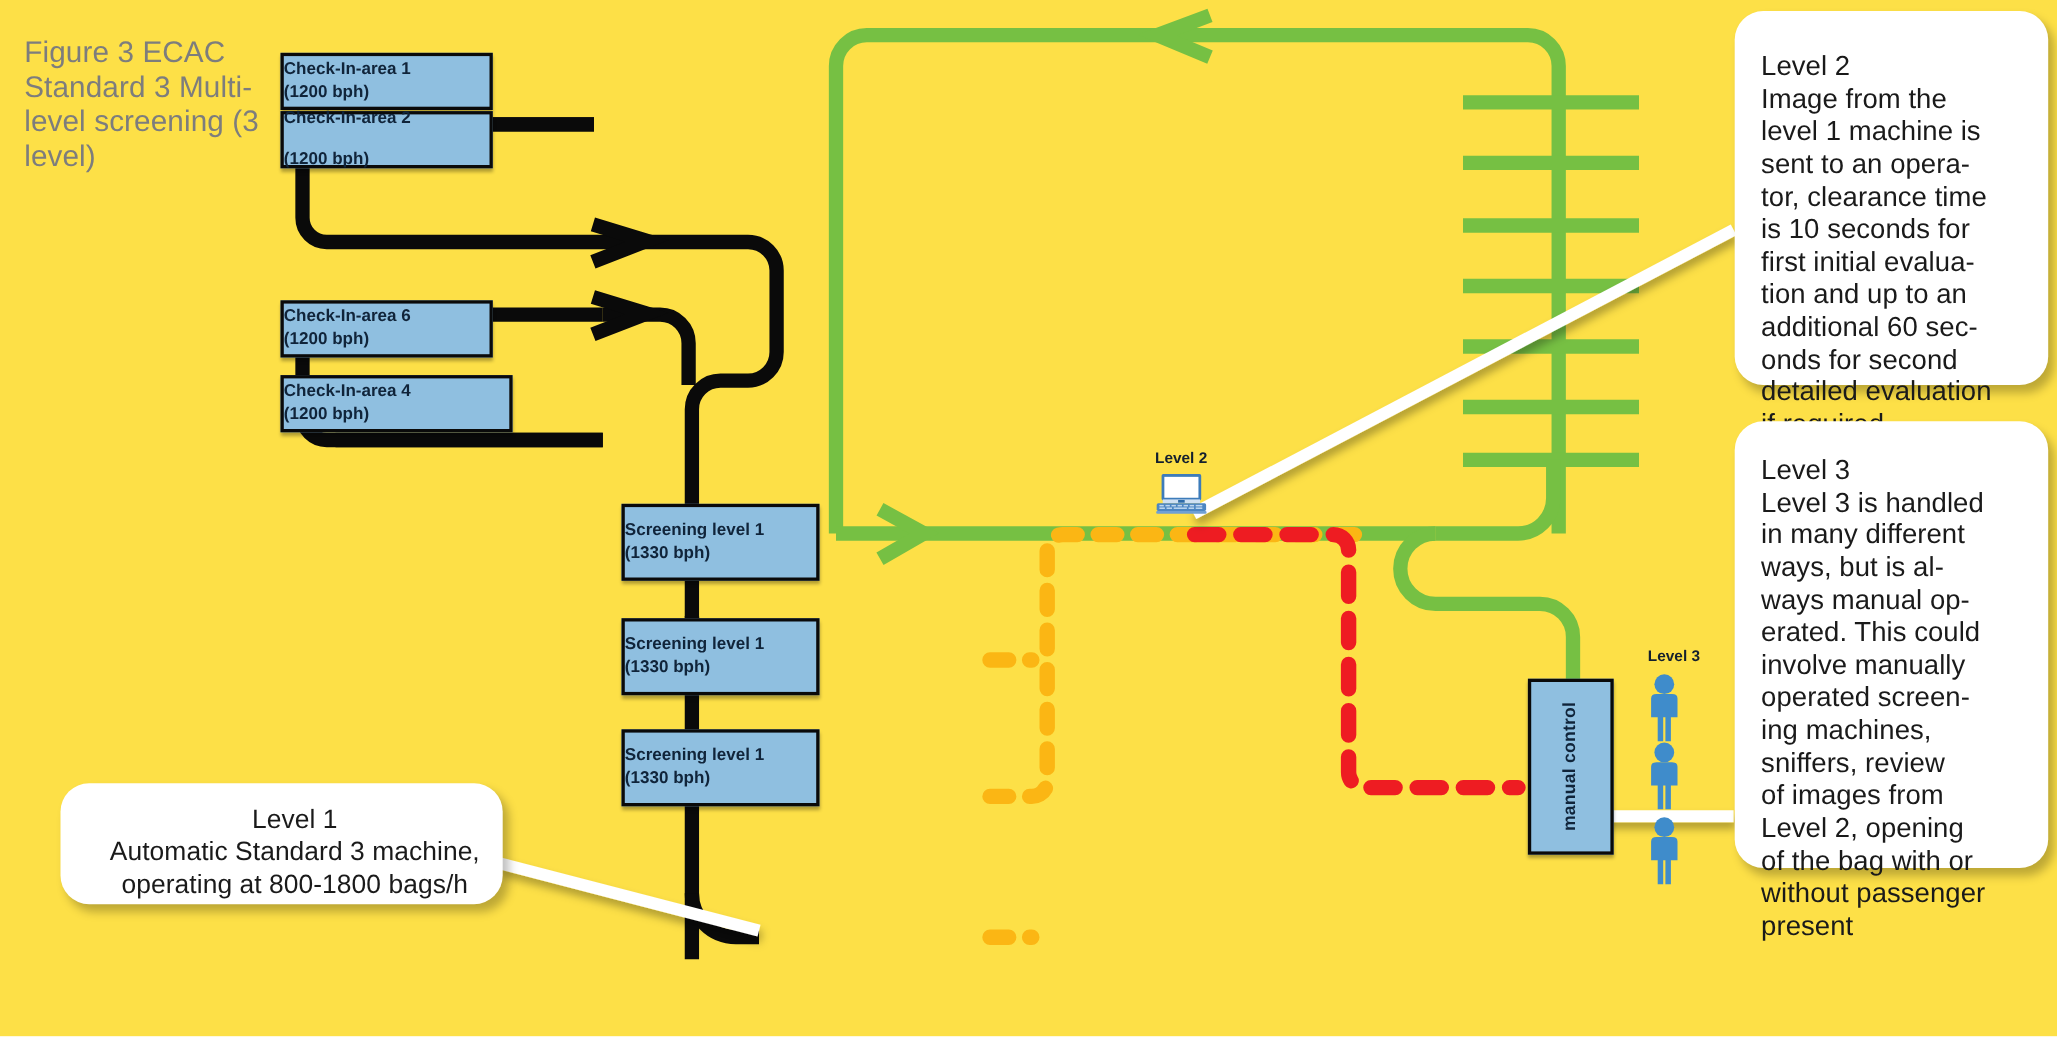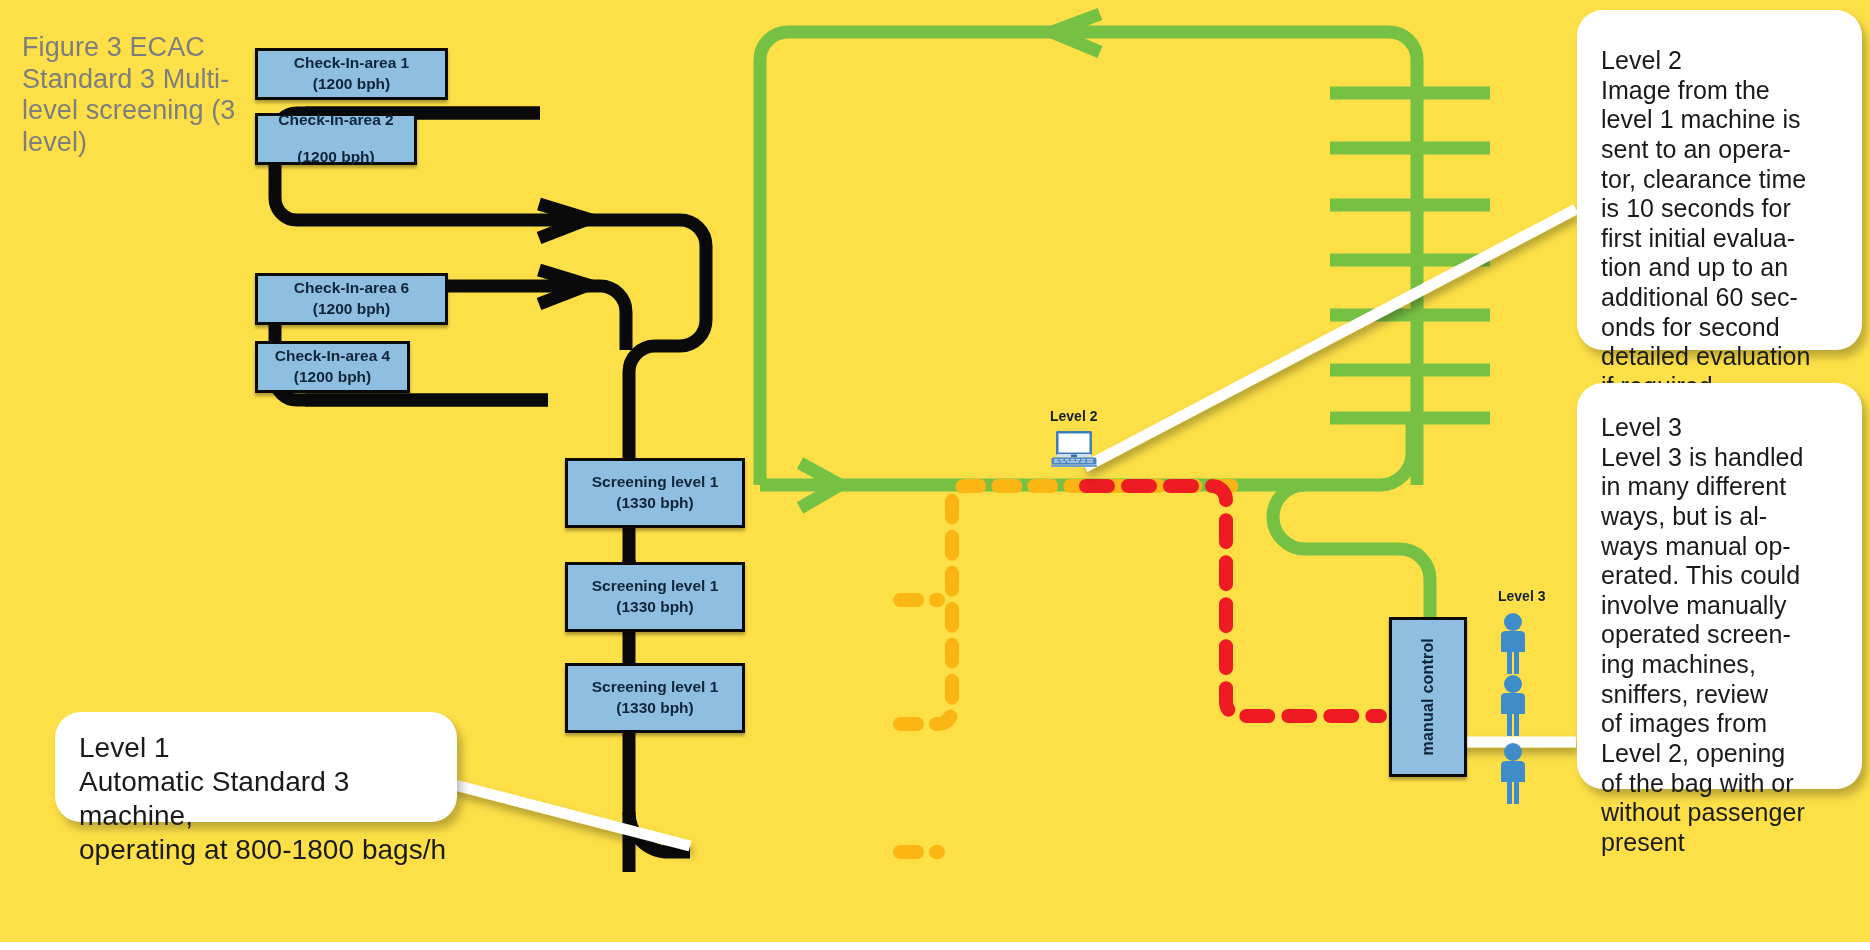--- a/index.html
+++ b/index.html
@@ -46,21 +46,21 @@
   }
 
   
   .pbox {
     position: absolute;
     background: #8fbfe0;
     border: 3px solid #0a0a0a;
     box-sizing: border-box;
     display: flex;
     flex-direction: column;
-    align-items: center;
+    align-items: flex-start;
     justify-content: center;
     font-size: 15.5px;
     font-weight: bold;
     color: #10243a;
     line-height: 1.35;
     text-align: center;
     z-index: 20;
     box-shadow: 0 3px 3px rgba(0,0,0,0.30);
   }
   .pbox .l2 { font-weight: bold; }
@@ -98,21 +98,21 @@
   .callout .ctext {
     font-size: 25px;
     line-height: 1.185;
     white-space: pre-line;
     letter-spacing: 0.05px;
   }
 
   #callout-level2 { left: 1577px; top: 10px;  width: 285px; height: 340px; padding: 36px 22px 10px 24px; }
   #callout-level3 { left: 1577px; top: 383px; width: 285px; height: 406px; padding: 30px 18px 10px 24px; }
   #callout-level1 { left: 55px;  top: 712px;  width: 402px; height: 110px; padding: 19px 0 0 24px; }
-  #callout-level1 .ctext { font-size: 28px; line-height: 1.22; }
+  #callout-level1 .ctext { font-size: 24px; line-height: 1.22; text-align: center; }
 
   
   .minilabel {
     position: absolute;
     font-size: 14px;
     font-weight: bold;
     color: #14202e;
     z-index: 30;
   }
   #label-level2 { left: 1050px; top: 408px; }
@@ -219,31 +219,31 @@
     </defs>
   </svg>
 
   <div class="fig-caption">Figure 3 ECAC Standard 3 Multi-level screening (3 level)</div>
 
   <div class="pbox" id="checkin-1" style="left:255px; top:48px; width:193px; height:52px;">
     <div>Check-In-area 1</div>
     <div class="l2">(1200 bph)</div>
   </div>
 
-  <div class="pbox" id="checkin-2" style="left:255px; top:113px; width:162px; height:52px;gap:16px;">
+  <div class="pbox" id="checkin-2" style="left:255px; top:101px; width:193px; height:52px;gap:16px;">
     <div>Check-In-area 2</div>
     <div class="l2">(1200 bph)</div>
   </div>
 
   <div class="pbox" id="checkin-3" style="left:255px; top:273px; width:193px; height:52px;">
     <div>Check-In-area 6</div>
     <div class="l2">(1200 bph)</div>
   </div>
 
-  <div class="pbox" id="checkin-4" style="left:255px; top:341px; width:155px; height:52px;">
+  <div class="pbox" id="checkin-4" style="left:255px; top:341px; width:211px; height:52px;">
     <div>Check-In-area 4</div>
     <div class="l2">(1200 bph)</div>
   </div>
 
   <div class="pbox" id="screening-1" style="left:565px; top:458px; width:180px; height:70px;">
     <div>Screening level 1</div>
     <div class="l2">(1330 bph)</div>
   </div>
 
   <div class="pbox" id="screening-2" style="left:565px; top:562px; width:180px; height:70px;">

